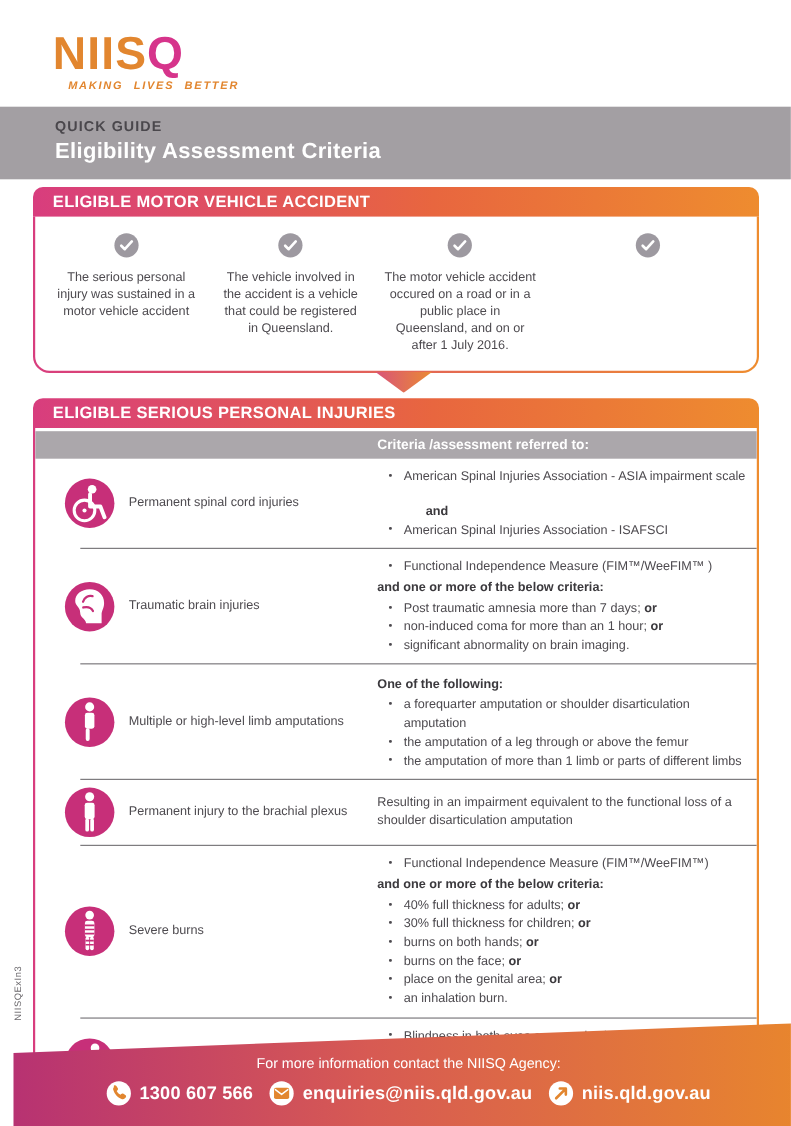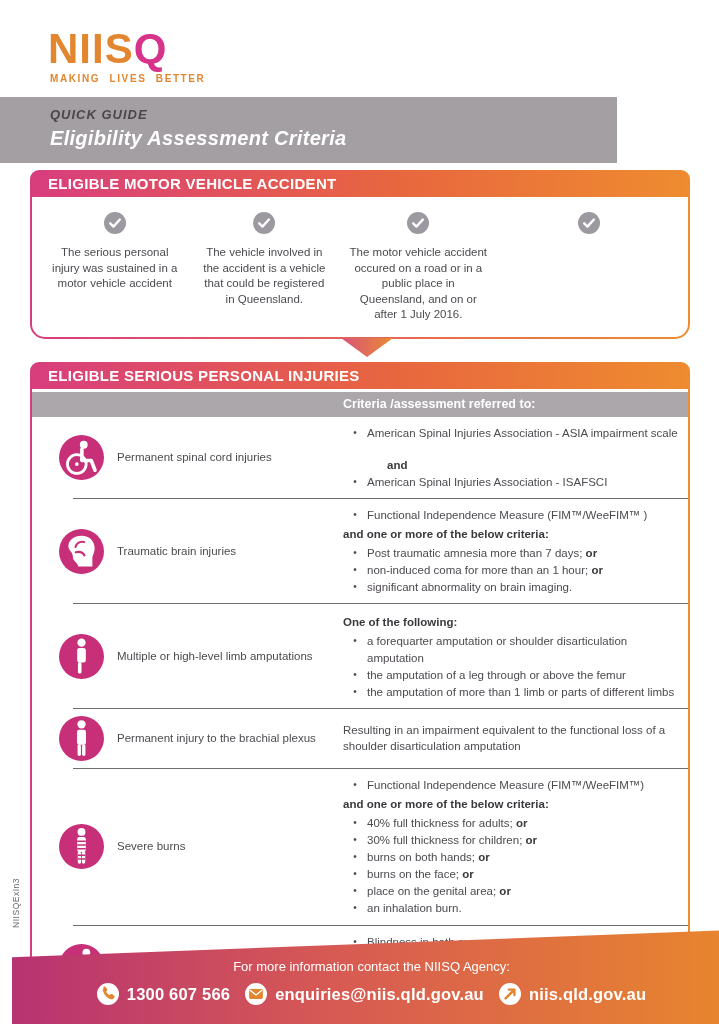--- a/index.html
+++ b/index.html
@@ -6,25 +6,25 @@
   html,body { width:719px; height:1024px; background:#fff; overflow:hidden;
               font-family:"Liberation Sans", sans-serif; }
   .page { position:relative; width:719px; height:1024px; background:#fff; }
 
   
   .logo { position:absolute; left:48px; top:28px; }
   .logo-main { font-size:42px; font-weight:bold; letter-spacing:1px; line-height:1; }
   .logo-main .p1 { color:#e2862f; }
   .logo-main .p2 { color:#d6348b; }
   .logo-tag { font-size:10px; font-weight:bold; color:#e2862f; letter-spacing:1.6px;
-              word-spacing:5px; margin-top:3px; margin-left:2px; }
-
-  
-  .grayband { position:absolute; top:97px; left:0; width:617px; height:66px;
-              background:#a39fa3; padding:10px 0 0 50px;font-style:italic; }
+              word-spacing:5px; margin-top:3px; margin-left:14px;font-style:italic; }
+
+  
+  .grayband { position:absolute; top:97px; left:0; width:719px; height:66px;
+              background:#a39fa3; padding:10px 0 0 50px; }
   .kicker { font-size:13px; font-weight:bold; color:#4a474c; letter-spacing:1px; }
   .band-title { font-size:20px; font-weight:bold; color:#fff; margin-top:5px; letter-spacing:.3px; }
 
   
   .content { position:absolute; left:30px; top:170px; width:660px; }
 
   .banner { height:27px; line-height:27px; padding-left:18px; color:#fff;
             font-size:15px; font-weight:bold; letter-spacing:.3px;
             border-radius:9px 9px 0 0;
             background:linear-gradient(90deg,#d83d7e 0%,#e8663f 55%,#ee8c2f 100%); }

